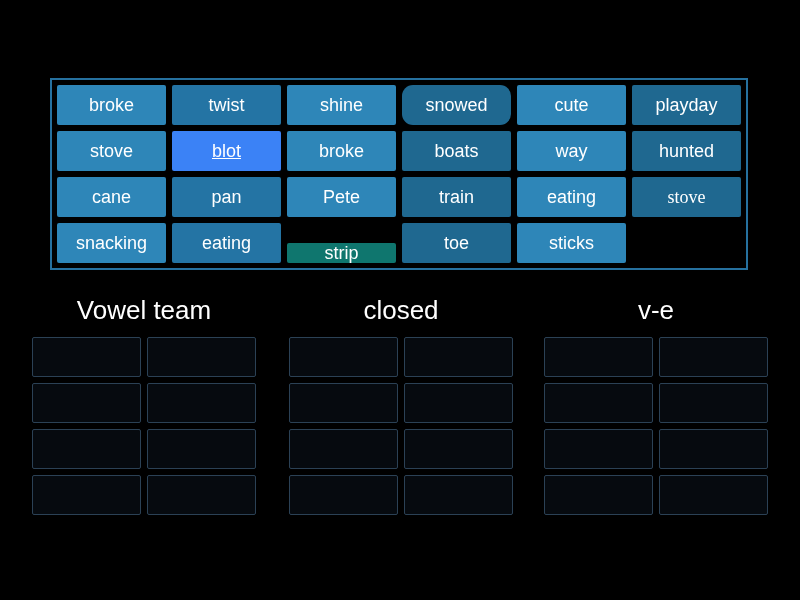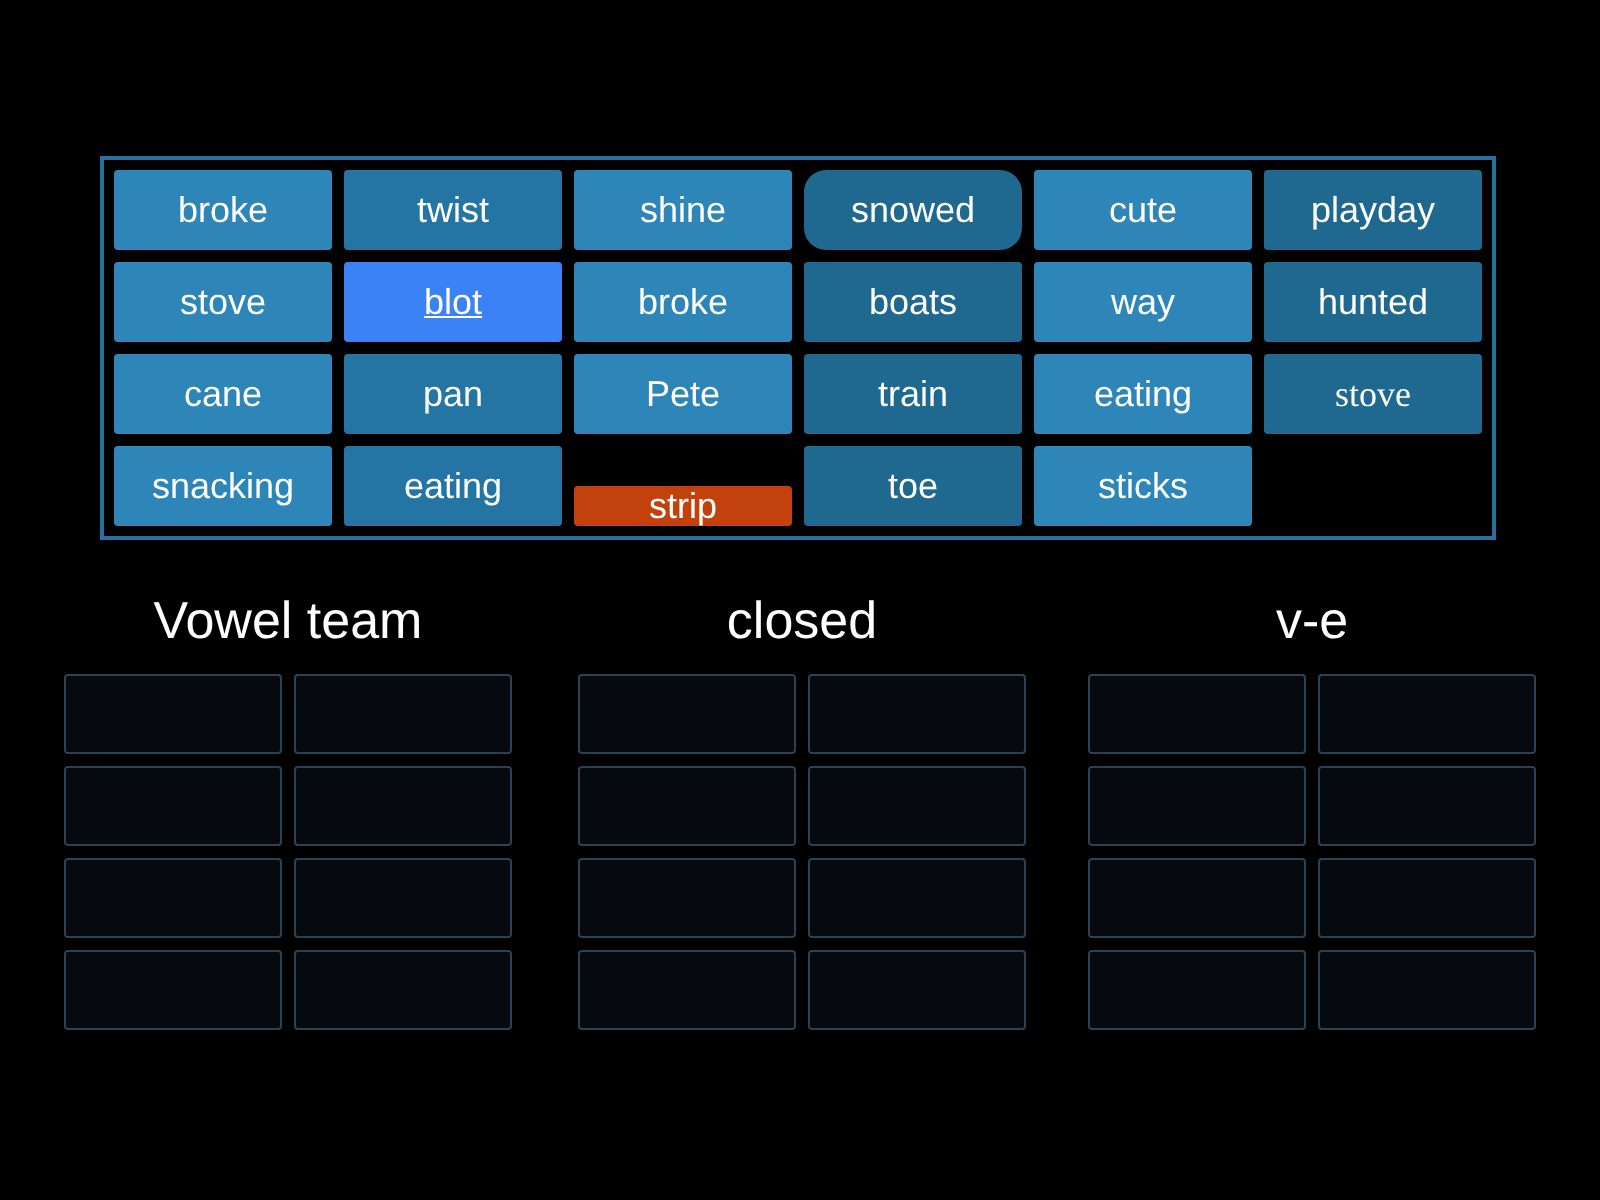--- a/index.html
+++ b/index.html
@@ -91,21 +91,21 @@
       <div class="tile" style="background: rgb(46, 134, 184);">way</div>
       <div class="tile" style="background: rgb(31, 104, 144);">hunted</div>
       <div class="tile" style="background: rgb(46, 134, 184);">cane</div>
       <div class="tile" style="background: rgb(36, 116, 164);">pan</div>
       <div class="tile" style="background: rgb(46, 134, 184);">Pete</div>
       <div class="tile" style="background: rgb(31, 104, 144);">train</div>
       <div class="tile" style="background: rgb(46, 134, 184);">eating</div>
       <div class="tile" style="background: rgb(31, 104, 144); font-family: Liberation Serif, serif;">stove</div>
       <div class="tile" style="background: rgb(46, 134, 184);">snacking</div>
       <div class="tile" style="background: rgb(36, 116, 164);">eating</div>
-      <div class="tile" style="background: #c2410c; margin-top: 20px;">strip</div>
+      <div class="tile" style="background: #0f766e; margin-top: 20px;">strip</div>
       <div class="tile" style="background: rgb(31, 104, 144);">toe</div>
       <div class="tile" style="background: rgb(46, 134, 184);">sticks</div>
     </div>
 
   <div class="group group-0">
     <div class="group-header">Vowel team</div>
     <div class="slot-grid">
         <div class="slot"></div>
         <div class="slot"></div>
         <div class="slot"></div>

